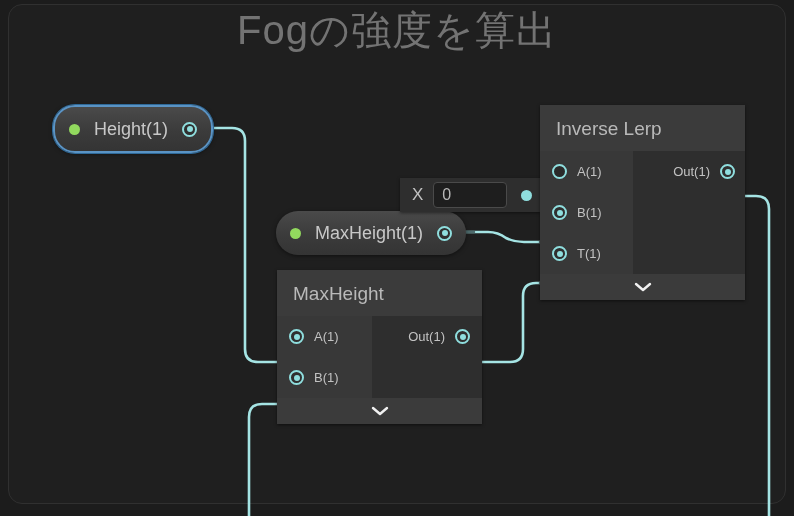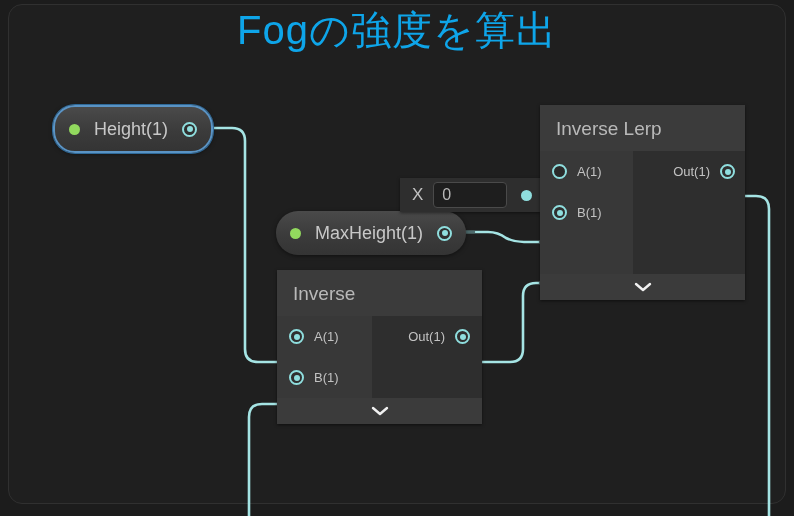--- a/index.html
+++ b/index.html
@@ -35,21 +35,21 @@
   }
 
   
   .group-title {
     position: absolute;
     left: 0;
     top: 2px;
     width: 794px;
     text-align: center;
     font-size: 40px;
-    color: #0ea5e9;
+    color: #737373;
     letter-spacing: 1px;
     line-height: 56px;
     white-space: nowrap;
     user-select: none;
   }
 
   
   .wires {
     position: absolute;
     left: 0;
@@ -278,21 +278,21 @@
 
   <div class="valnode" style="left:400px; top:178px;">
     <span class="val-label">X</span>
     <input class="val-input" type="text" value="0" style="">
     <span class="val-port-wrap">
       <span class="port small"></span>
     </span>
   </div>
 
   <div class="node" style="left:277px; top:270px; width:205px;">
-    <div class="node-header">Inverse</div>
+    <div class="node-header">MaxHeight</div>
     <div class="node-body">
       <div class="col-in" style="width:95px;">
         <div class="port-row">
           <span style="width:12px"></span>
           <span class="port ring"></span>
           <span class="port-label">A(1)</span>
         </div>
         <div class="port-row">
           <span style="width:12px"></span>
           <span class="port ring"></span>
@@ -322,20 +322,25 @@
         <div class="port-row">
           <span style="width:12px"></span>
           <span class="port hollow"></span>
           <span class="port-label">A(1)</span>
         </div>
         <div class="port-row">
           <span style="width:12px"></span>
           <span class="port ring"></span>
           <span class="port-label">B(1)</span>
         </div>
+        <div class="port-row">
+          <span style="width:12px"></span>
+          <span class="port ring"></span>
+          <span class="port-label">T(1)</span>
+        </div>
       </div>
       <div class="col-out">
         <div class="port-row out">
           <span class="port-label">Out(1)</span>
           <span class="port ring"></span>
           <span style="width:10px"></span>
         </div>
         <div style="height:82px"></div>
       </div>
     </div>

